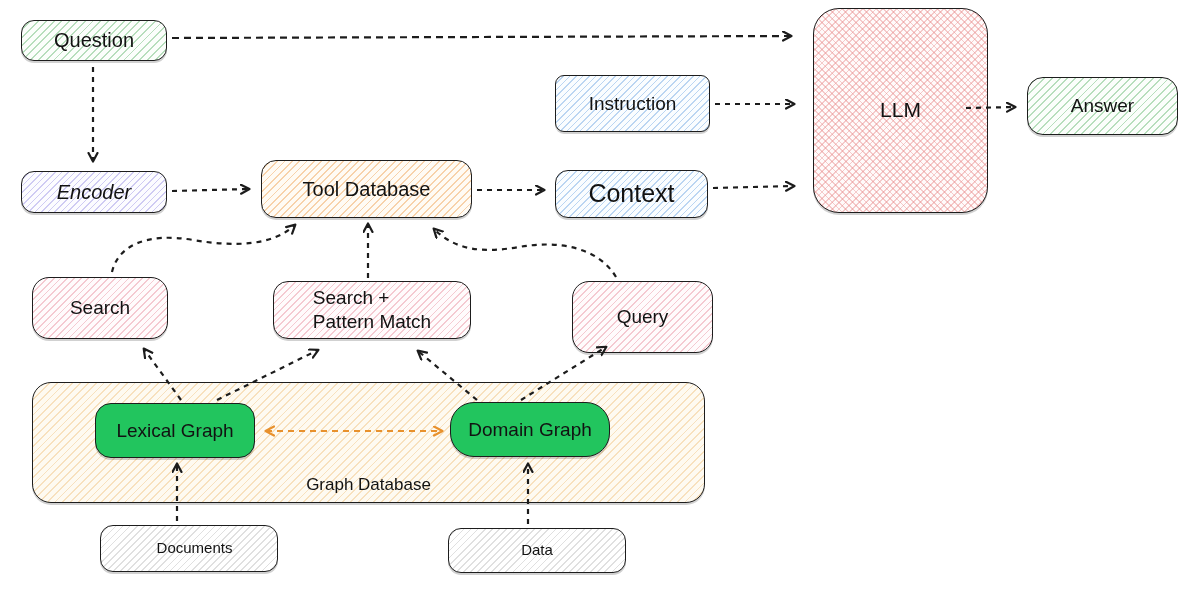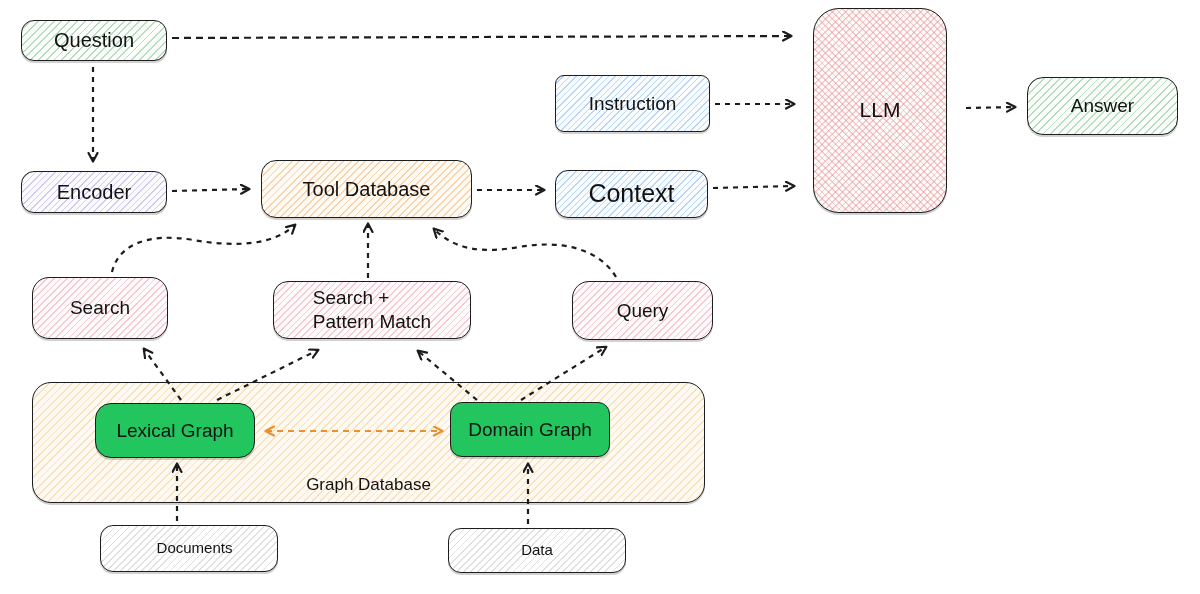--- a/index.html
+++ b/index.html
@@ -22,33 +22,33 @@
   .h-pink  {background-color:#fffbfc;background-image:repeating-linear-gradient(135deg,rgba(225,110,130,.35) 0 1.2px,transparent 1.2px 4.8px);}
   .h-cross {background-color:#fffafa;background-image:
       repeating-linear-gradient(135deg,rgba(231,136,136,.42) 0 1.3px,transparent 1.3px 4.8px),
       repeating-linear-gradient(45deg,rgba(231,136,136,.42) 0 1.3px,transparent 1.3px 4.8px);}
   .h-gray  {background-color:#ffffff;background-image:repeating-linear-gradient(135deg,rgba(0,0,0,.12) 0 1.2px,transparent 1.2px 5px);}
   .h-sand  {background-color:#fefaf1;background-image:repeating-linear-gradient(135deg,rgba(233,166,70,.3) 0 1.3px,transparent 1.3px 5.5px);}
   .solid-tan{background:#22c55e;}
 
   
   .n-question {left:21px;top:20px;width:146px;height:41px;font-size:20px;}
-  .n-encoder  {left:21px;top:171px;width:146px;height:42px;font-size:20px;}
+  .n-encoder  {left:21px;top:171px;width:146px;height:42px;font-size:20px;font-style:italic;}
   .n-tool     {left:261px;top:160px;width:211px;height:58px;font-size:20px;border-radius:15px;}
   .n-instruction{left:555px;top:75px;width:155px;height:57px;font-size:19px;border-radius:9px;}
   .n-context  {left:555px;top:170px;width:153px;height:48px;font-size:25px;}
-  .n-llm      {left:813px;top:8px;width:134px;height:205px;font-size:21px;border-radius:26px;}
+  .n-llm      {left:813px;top:8px;width:175px;height:205px;font-size:21px;border-radius:26px;}
   .n-answer   {left:1027px;top:77px;width:151px;height:58px;font-size:19px;border-radius:16px;}
   .n-search   {left:32px;top:277px;width:136px;height:62px;font-size:19px;border-radius:17px;}
   .n-spm      {left:273px;top:281px;width:198px;height:58px;font-size:19px;border-radius:15px;}
-  .n-query    {left:572px;top:281px;width:141px;height:59px;font-size:19px;border-radius:17px;}
+  .n-query    {left:572px;top:281px;width:141px;height:72px;font-size:19px;border-radius:17px;}
   .n-graphdb  {left:32px;top:382px;width:673px;height:121px;border-radius:19px;align-items:flex-end;justify-content:center;}
   .n-graphdb .db-label{position:absolute;left:50%;bottom:7px;transform:translateX(-50%);font-size:17px;white-space:nowrap;}
   .n-lexical  {left:95px;top:403px;width:160px;height:55px;font-size:19px;border-radius:16px;}
-  .n-domain   {left:450px;top:402px;width:160px;height:55px;font-size:19px;border-radius:12px;}
+  .n-domain   {left:450px;top:402px;width:160px;height:55px;font-size:19px;border-radius:24px;}
   .n-documents{left:100px;top:525px;width:178px;height:47px;font-size:15px;padding-left:11px;}
   .n-data     {left:448px;top:528px;width:178px;height:45px;font-size:15px;}
 
   #edges-layer{position:absolute;left:0;top:0;width:1200px;height:594px;pointer-events:none;}
 </style>
 </head>
 <body>
 
 <div class="canvas">
 

